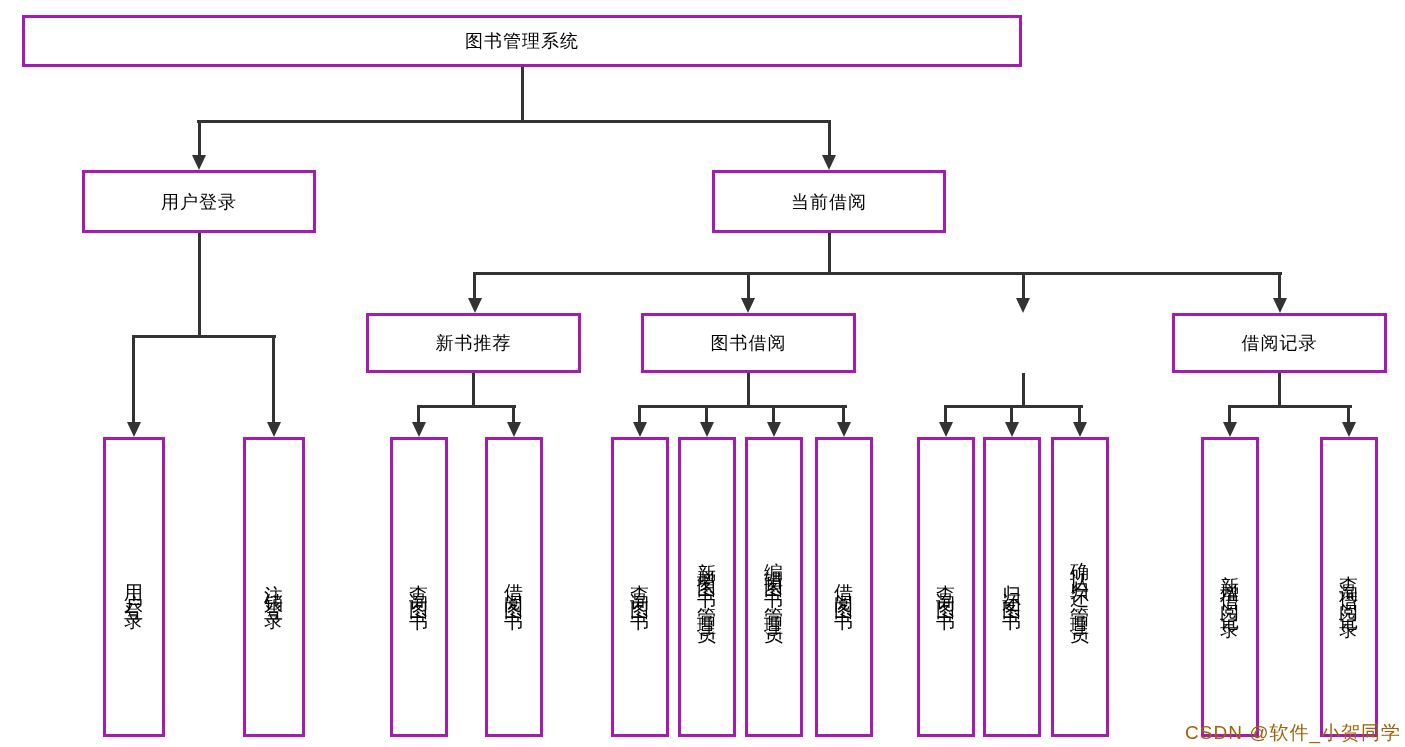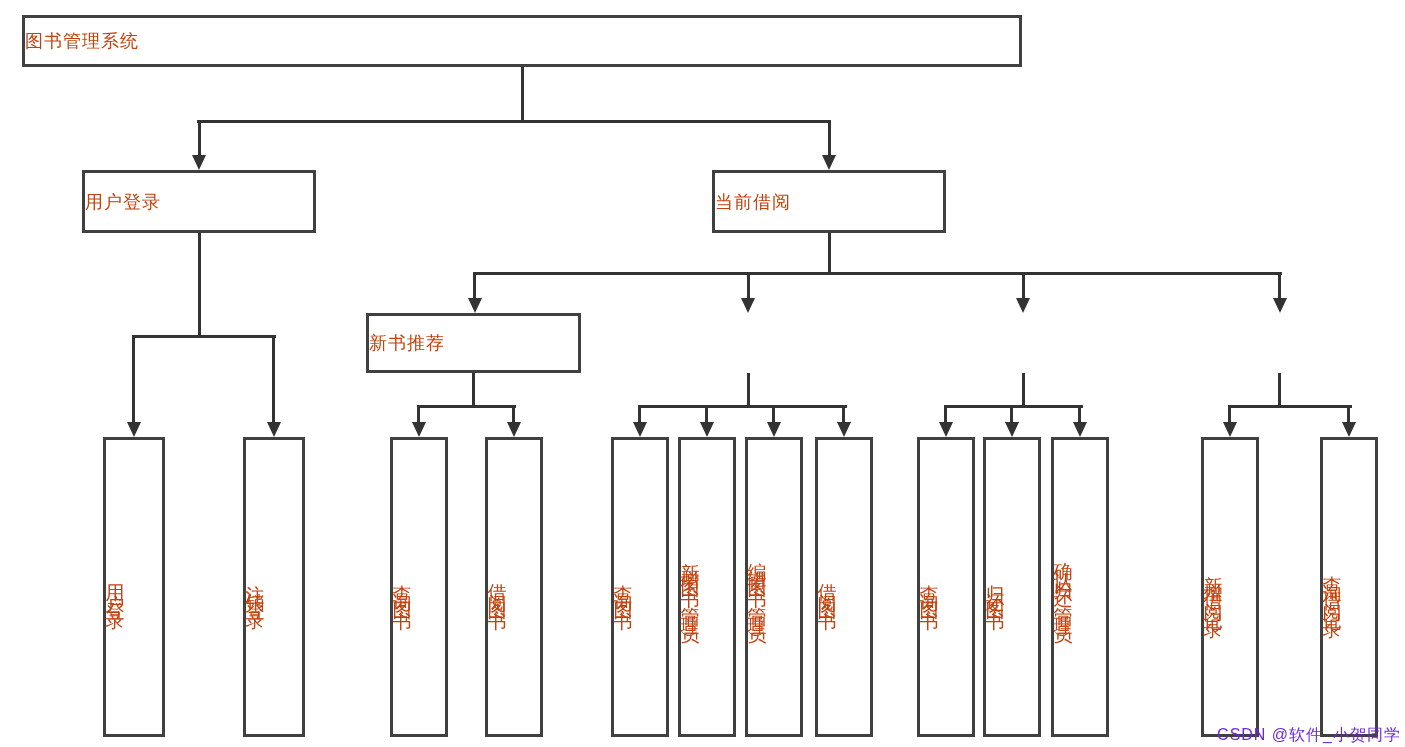--- a/index.html
+++ b/index.html
@@ -1,39 +1,39 @@
 <!DOCTYPE html>
 <html><head>
 <meta charset="utf-8">
 <style>
   html,body{margin:0;padding:0;background:#ffffff;}
   .canvas{
     position:relative;width:1405px;height:747px;background:#ffffff;
     font-family:"Liberation Sans","DejaVu Sans",sans-serif;overflow:hidden;
   }
   .node{
-    position:absolute;border:3px solid #404040;background:#ffffff;
-    display:flex;align-items:center;
-    box-sizing:border-box;color:#c2410c;
+    position:absolute;border:3px solid #a21caf;background:#ffffff;
+    display:flex;align-items:center;justify-content:center;
+    box-sizing:border-box;color:#000000;
   }
   .node.h span{font-size:18px;letter-spacing:1px;white-space:nowrap;}
   .node.v span{
     writing-mode:vertical-rl;text-orientation:mixed;
     font-size:19px;letter-spacing:9px;line-height:1;white-space:nowrap;
   }
   .vl{position:absolute;width:3px;background:#333333;}
   .hl{position:absolute;height:3px;background:#333333;}
   .arr{
     position:absolute;width:0;height:0;
     border-left:7px solid transparent;border-right:7px solid transparent;
     border-top:15px solid #333333;
   }
   .watermark{
     position:absolute;right:4px;bottom:1px;
-    font-size:16px;color:#6d28d9;letter-spacing:1px;white-space:nowrap;
+    font-size:19px;color:#a16207;letter-spacing:1px;white-space:nowrap;
   }
 </style>
 </head>
 <body>
 
 <div class="canvas">
 
   <div class="node h" style="left:22px;top:15px;width:1000px;height:52px">
     <span>图书管理系统</span>
   </div>
@@ -65,20 +65,26 @@
   <div class="arr" style="left:468px;top:298px"></div>
   <div class="vl" style="left:747px;top:272px;height:30px"></div>
   <div class="arr" style="left:741px;top:298px"></div>
   <div class="vl" style="left:1022px;top:272px;height:30px"></div>
   <div class="arr" style="left:1016px;top:298px"></div>
   <div class="vl" style="left:1278px;top:272px;height:30px"></div>
   <div class="arr" style="left:1273px;top:298px"></div>
 
   <div class="node h" style="left:366px;top:313px;width:215px;height:60px">
     <span>新书推荐</span>
+  </div>
+  <div class="node h" style="left:641px;top:313px;width:215px;height:60px">
+    <span>图书借阅</span>
+  </div>
+  <div class="node h" style="left:1172px;top:313px;width:215px;height:60px">
+    <span>借阅记录</span>
   </div>
 
   <div class="vl" style="left:472px;top:373px;height:32px"></div>
   <div class="hl" style="left:417px;top:405px;width:99px"></div>
   <div class="vl" style="left:417px;top:405px;height:19px"></div>
   <div class="arr" style="left:412px;top:422px"></div>
   <div class="vl" style="left:512px;top:405px;height:19px"></div>
   <div class="arr" style="left:507px;top:422px"></div>
 
   <div class="vl" style="left:747px;top:373px;height:32px"></div>

